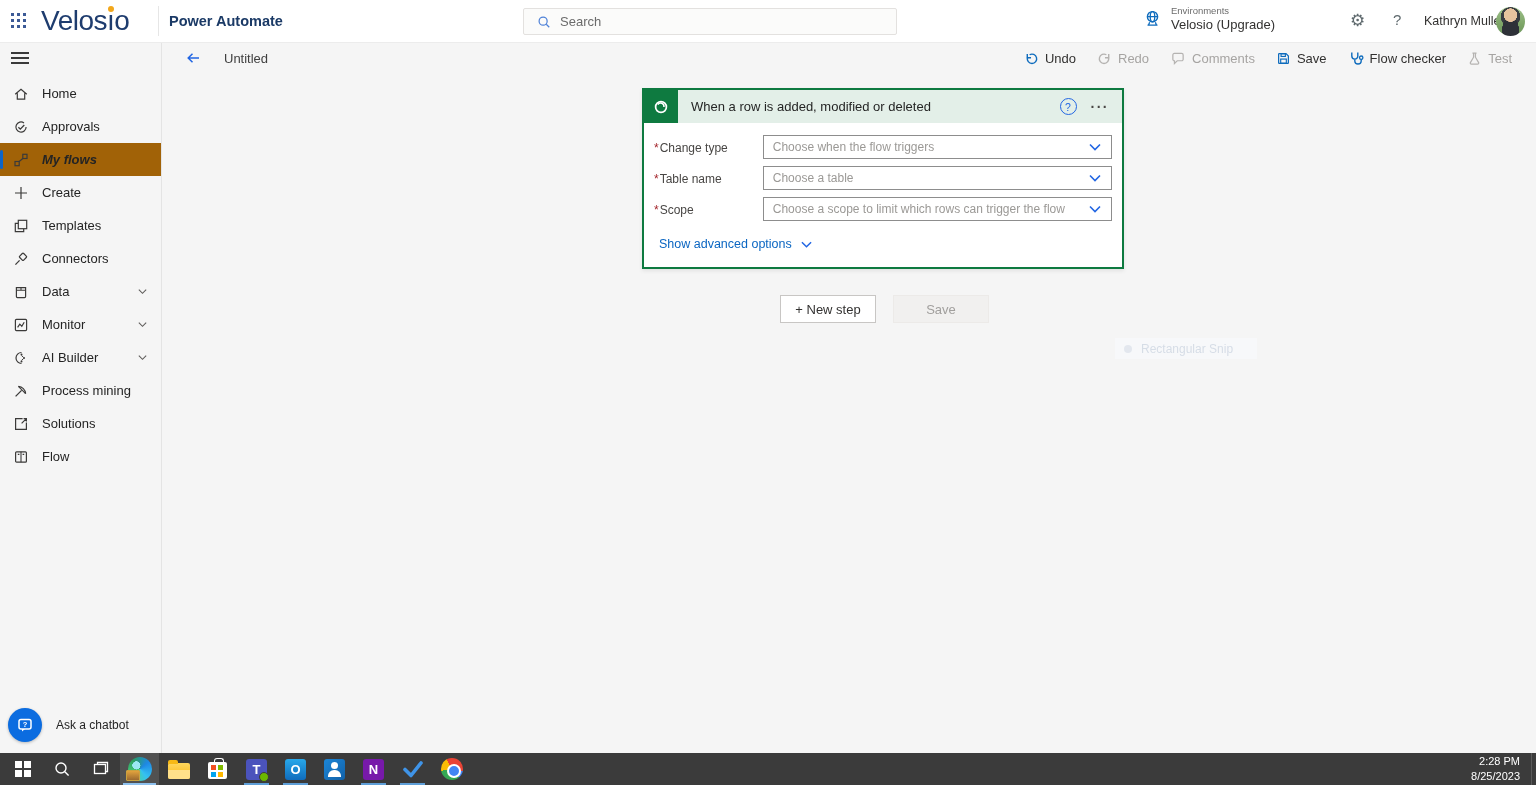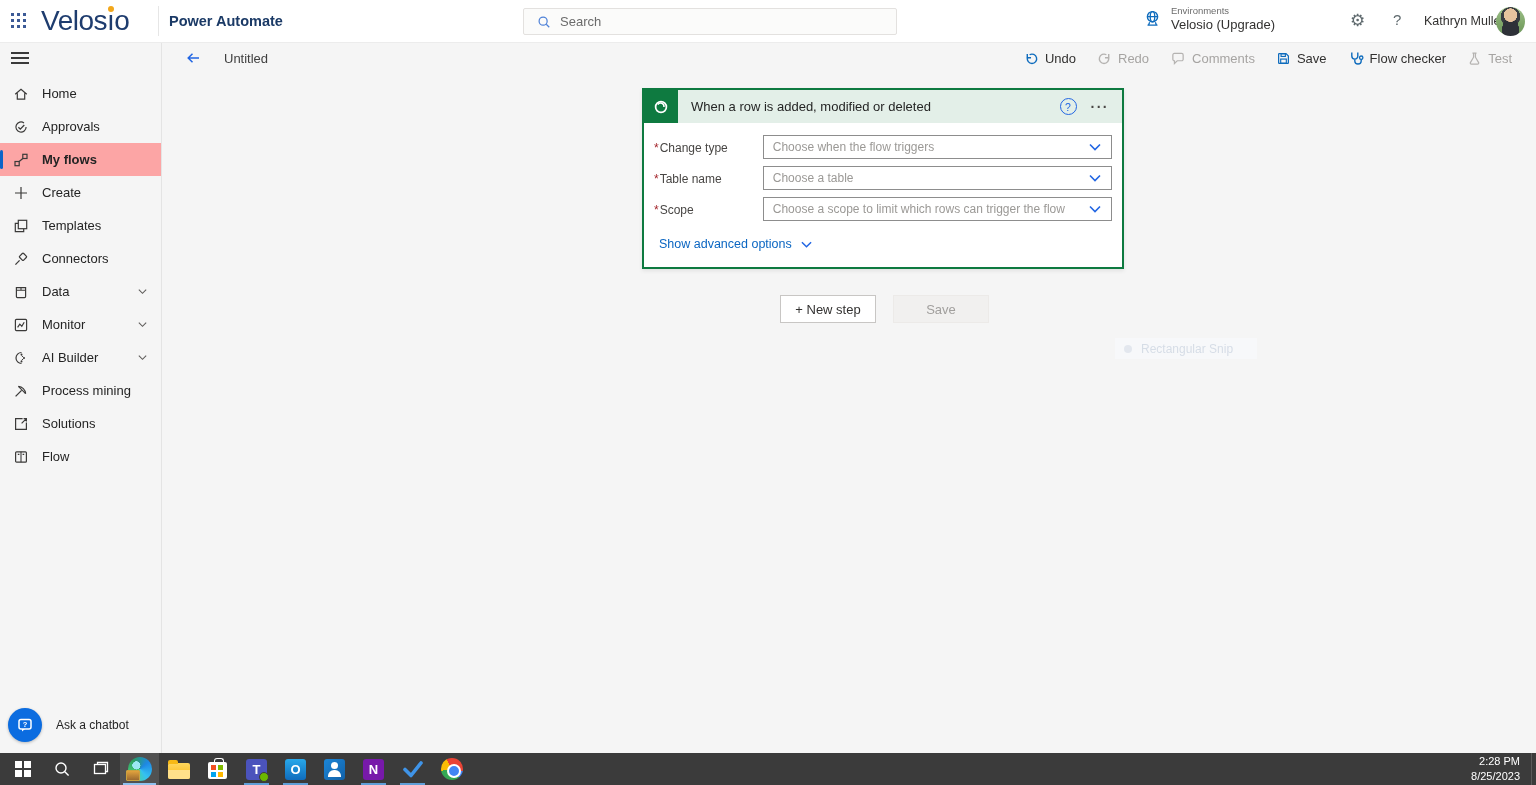--- a/index.html
+++ b/index.html
@@ -43,21 +43,21 @@
   .tb-item.disabled .ic { color:#b5b3b1; }
 
   
   .sidebar { position:absolute; top:43px; left:0; width:162px; bottom:32px; background:#f5f5f5; border-right:1px solid #e4e4e4; }
   .hamburger { position:absolute; top:8px; left:11px; width:18px; height:14px; display:flex; flex-direction:column; justify-content:space-between; cursor:pointer; padding:1px 0; }
   .hamburger i { height:1.6px; background:#3a3a3a; }
   .nav { position:absolute; top:34px; left:0; right:0; }
   .nav-item { height:33px; display:flex; align-items:center; padding-left:13px; gap:13px; font-size:13px; color:#242424; cursor:pointer; position:relative; }
   .nav-item .nic { color:#3b3a39; flex:0 0 auto; }
   .nav-item .chev { margin-left:auto; margin-right:13px; color:#605e5c; }
-  .nav-item.selected { background:#fca5a5; font-weight:bold; }
+  .nav-item.selected { background:#a16207; font-weight:bold;font-style:italic; }
   .nav-item.selected::before { content:""; position:absolute; left:0; top:7px; bottom:7px; width:3px; border-radius:2px; background:#0c64c8; }
   .chatbot { position:absolute; left:8px; bottom:11px; display:flex; align-items:center; gap:14px; }
   .chatbot-circle { width:34px; height:34px; border-radius:50%; background:#0b6ce0; display:flex; align-items:center; justify-content:center; cursor:pointer; box-shadow:0 1px 3px rgba(0,0,0,.25); }
   .chatbot-label { font-size:12px; color:#242424; }
 
   
   .canvas { position:absolute; top:72px; left:159px; right:0; bottom:32px; background:#f5f5f5;margin-left:37px; }
   .trigger-card { position:absolute; left:446px; top:16px; width:482px; background:#fff; border:2px solid #0e7a40; box-shadow:0 2px 4px rgba(0,0,0,.08); }
   .card-header { height:33px; background:#e3efe8; display:flex; align-items:center; cursor:pointer; }
   .card-icon { width:34px; height:33px; background:#0e7a40; display:flex; align-items:center; justify-content:center; flex:0 0 auto; }

